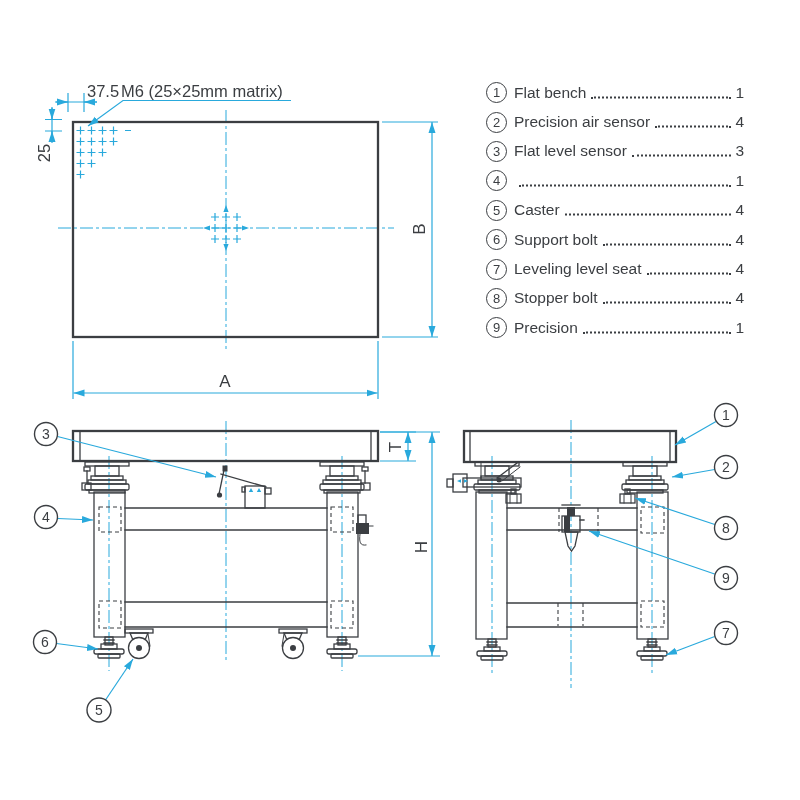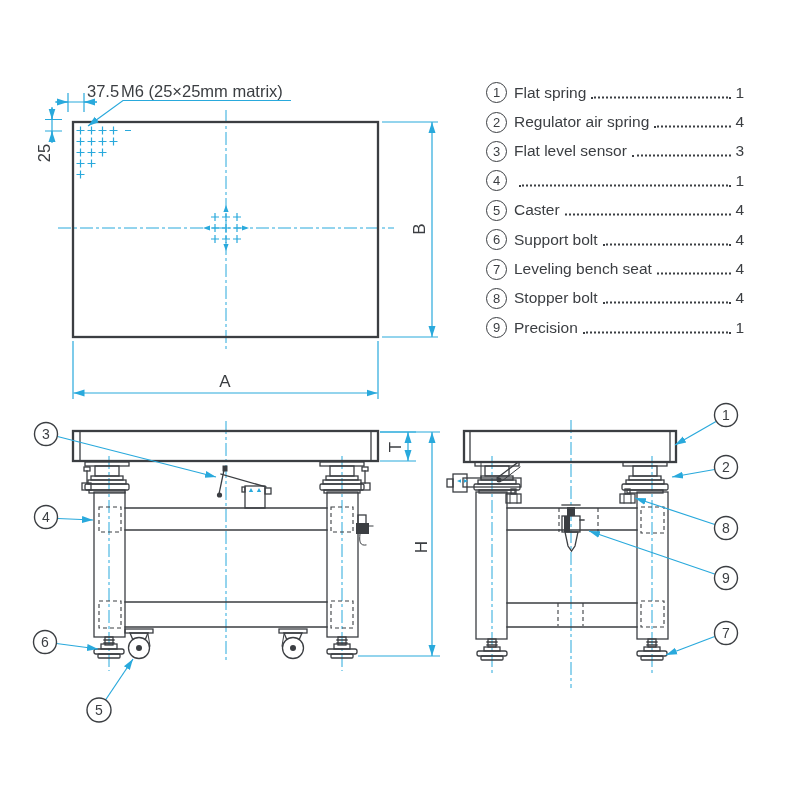--- a/index.html
+++ b/index.html
@@ -321,27 +321,27 @@
     <g class="co">
       <circle cx="726" cy="633" r="11.5"></circle>
           <text x="726" y="638">7</text>
     </g>
   </g>
 </svg>
 
 <div class="parts-list">
   <div class="part-row">
     <span class="part-num">1</span>
-    <span class="part-label">Flat spring</span>
+    <span class="part-label">Flat bench</span>
     <span class="part-dots"></span>
     <span class="part-qty">1</span>
   </div>
   <div class="part-row">
     <span class="part-num">2</span>
-    <span class="part-label">Regulator air spring</span>
+    <span class="part-label">Precision air sensor</span>
     <span class="part-dots"></span>
     <span class="part-qty">4</span>
   </div>
   <div class="part-row">
     <span class="part-num">3</span>
     <span class="part-label">Flat level sensor</span>
     <span class="part-dots"></span>
     <span class="part-qty">3</span>
   </div>
   <div class="part-row">
@@ -356,21 +356,21 @@
     <span class="part-qty">4</span>
   </div>
   <div class="part-row">
     <span class="part-num">6</span>
     <span class="part-label">Support bolt</span>
     <span class="part-dots"></span>
     <span class="part-qty">4</span>
   </div>
   <div class="part-row">
     <span class="part-num">7</span>
-    <span class="part-label">Leveling bench seat</span>
+    <span class="part-label">Leveling level seat</span>
     <span class="part-dots"></span>
     <span class="part-qty">4</span>
   </div>
   <div class="part-row">
     <span class="part-num">8</span>
     <span class="part-label">Stopper bolt</span>
     <span class="part-dots"></span>
     <span class="part-qty">4</span>
   </div>
   <div class="part-row">

